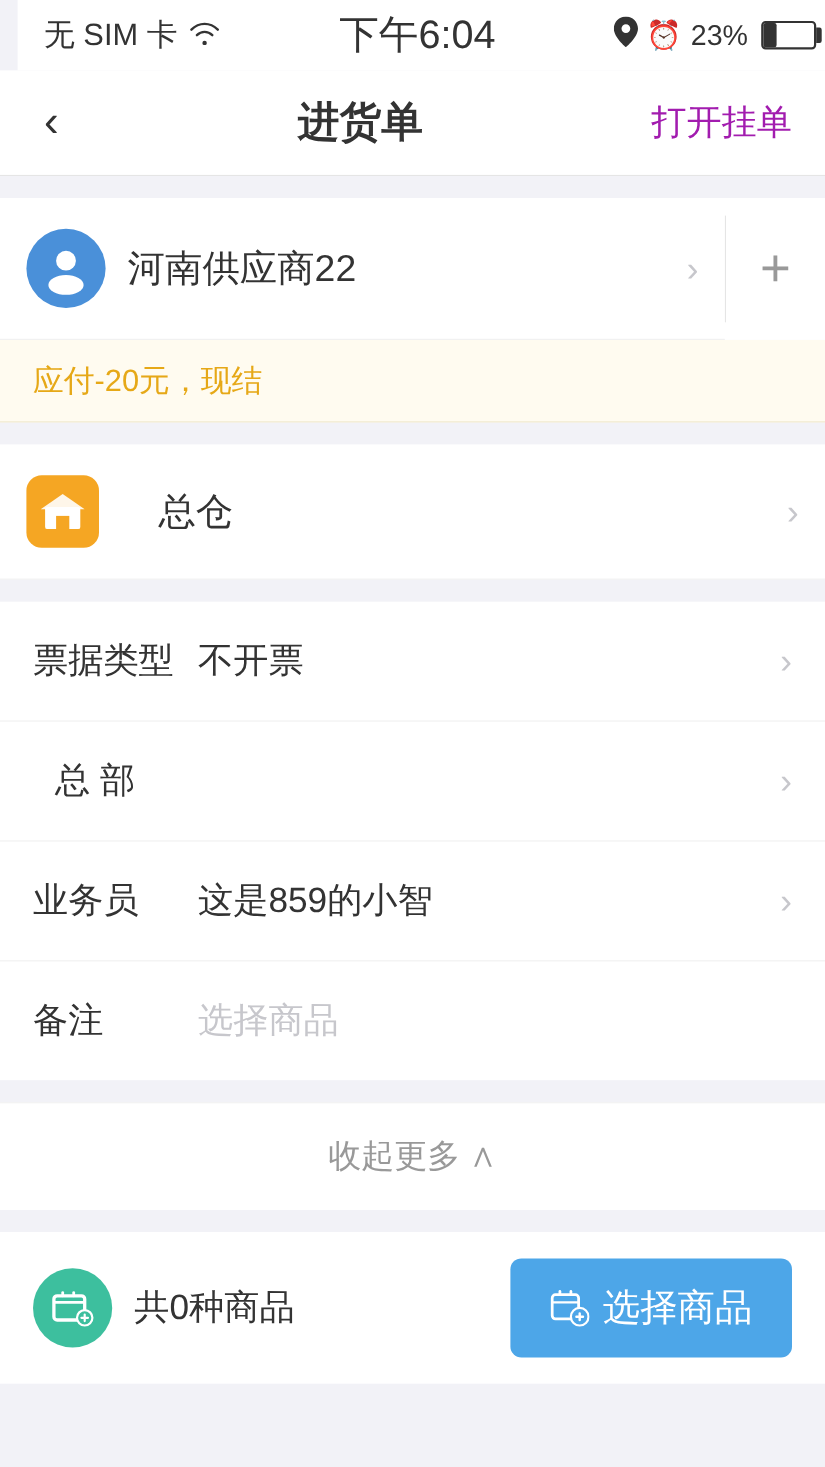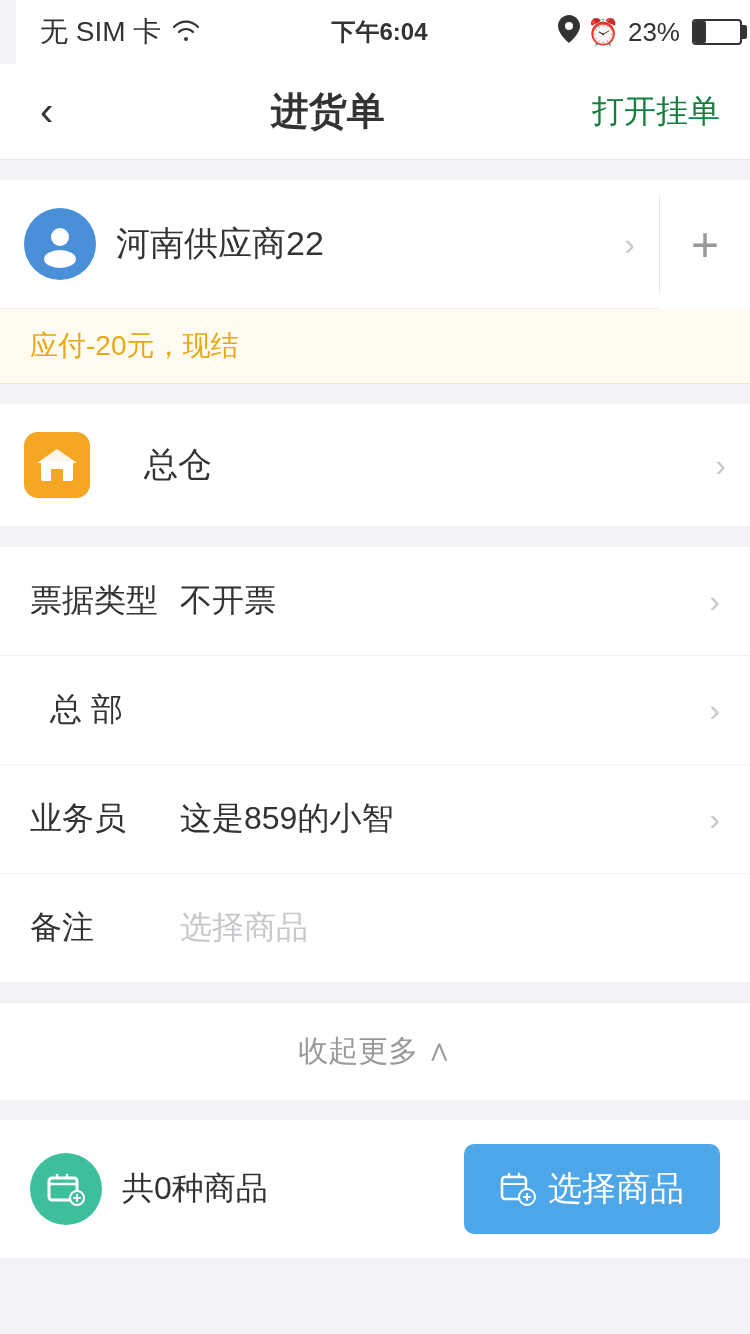--- a/index.html
+++ b/index.html
@@ -28,22 +28,22 @@
       margin-left: 16px;
     }
     .status-left {
       display: flex;
       align-items: center;
       gap: 10px;
       font-size: 28px;
     }
     .wifi-icon { font-size: 26px; }
     .status-center {
-      font-size: 24px;
-      font-weight: 700;
+      font-size: 36px;
+      font-weight: 400;
     }
     .status-right {
       display: flex;
       align-items: center;
       gap: 8px;
       font-size: 26px;
     }
     .battery-icon {
       display: inline-block;
       width: 50px;
@@ -88,21 +88,21 @@
       cursor: pointer;
       padding: 10px;
     }
     .nav-title {
       font-size: 38px;
       font-weight: 600;
       color: #333;
     }
     .nav-action {
       font-size: 32px;
-      color: #15803d;
+      color: #a21caf;
       cursor: pointer;
     }
 
     
     .section-divider {
       height: 20px;
       background: #f2f2f7;
     }
 
     

